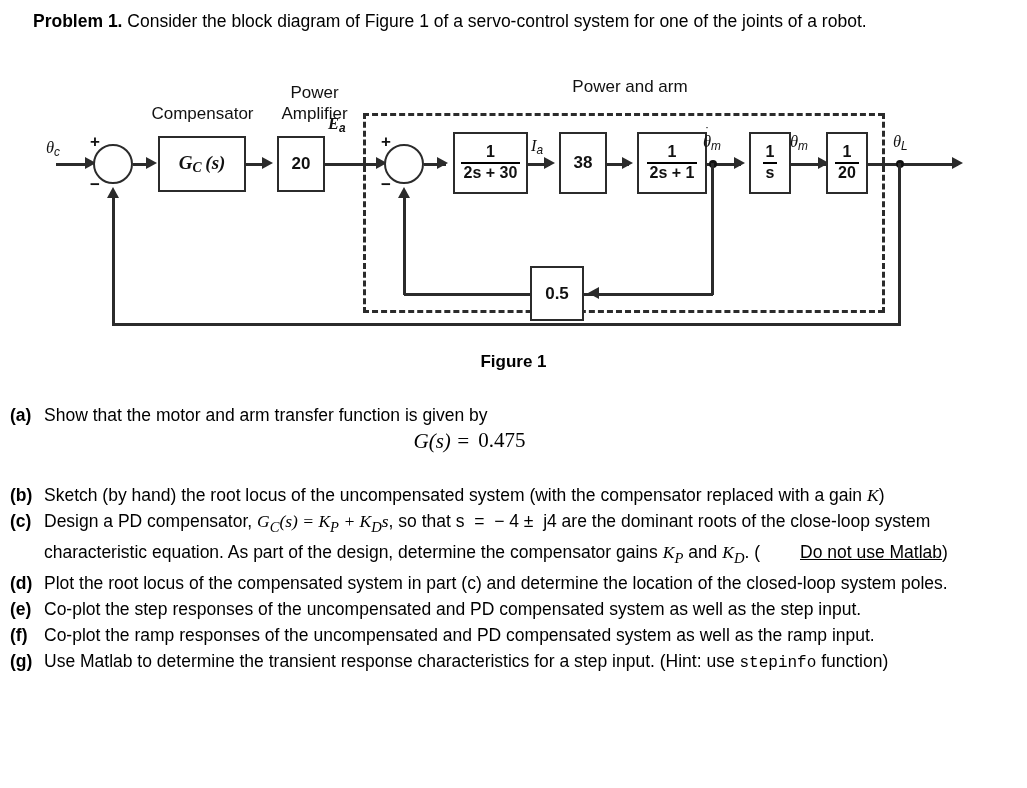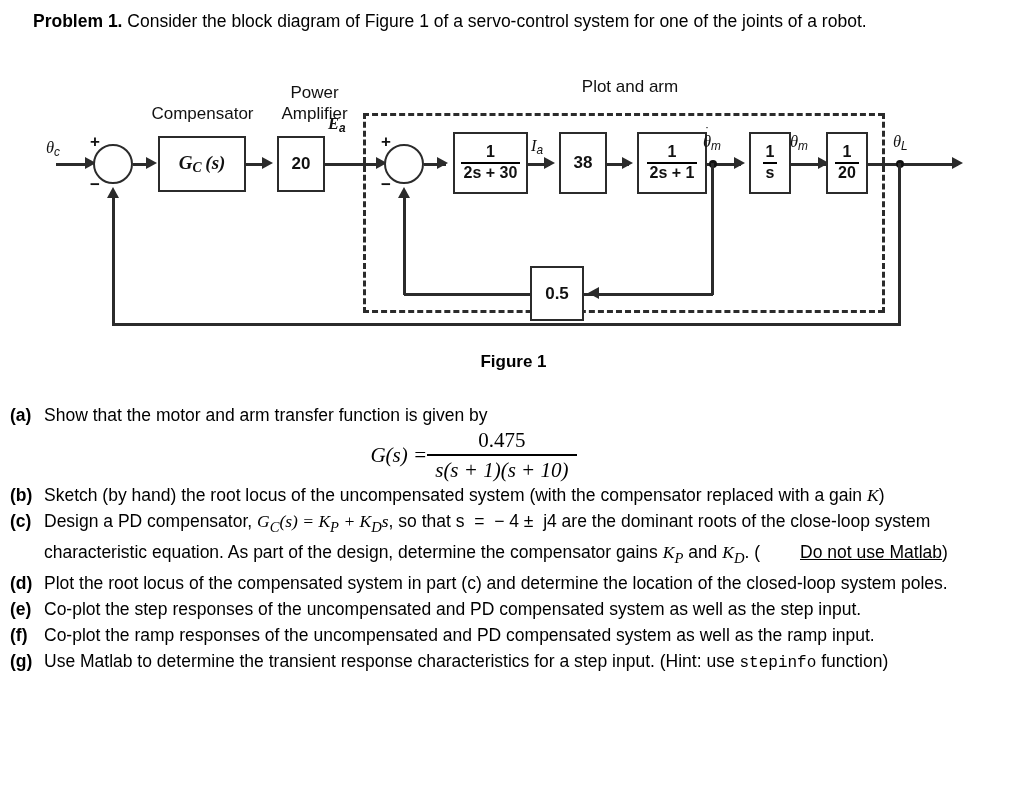--- a/index.html
+++ b/index.html
@@ -185,21 +185,21 @@
 <div id="intro">
   <span class="bold">Problem 1.</span>
   <span>Consider the block diagram of Figure 1 of a servo-control system for one of the joints of a robot.</span>
 </div>
 
 <div id="figure">
 
   <div class="grouplbl" style="left:140px; top:33px; width:125px;">Compensator</div>
   <div class="grouplbl" style="left:262px; top:12px; width:105px;">Power</div>
   <div class="grouplbl" style="left:262px; top:33px; width:105px;">Amplifier</div>
-  <div class="grouplbl" style="left:540px; top:6px; width:180px;">Plot and arm</div>
+  <div class="grouplbl" style="left:540px; top:6px; width:180px;">Power and arm</div>
 
   <div class="dashed-h" style="left:363px; top:43px; width:521px;"></div>
   <div class="dashed-h" style="left:363px; top:240px; width:521px;"></div>
   <div class="dashed-v" style="left:363px; top:43px; height:200px;"></div>
   <div class="dashed-v" style="left:882px; top:43px; height:200px;"></div>
 
   <div class="lbl lbl-big" style="left:46px; top:68px;">
     <span class="mi">θ</span><span class="sub">c</span>
   </div>
   <div class="line hline" style="left:56px; top:93px; width:30px;"></div>
@@ -353,16 +353,15 @@
     <span class="body">Use Matlab to determine the transient response characteristics for a step input. (Hint: use <span class="mono">stepinfo</span> function)</span>
   </div>
 
 </div>
 
 <div id="eqn">
   <span class="eq-wrap">
     <span>G(s) =</span>
     <span class="eq-frac">
       <span class="num">0.475</span>
-      <span class="den">s(s + 1)(s + 10)</span>
     </span>
   </span>
 </div>
 
 </body></html>

